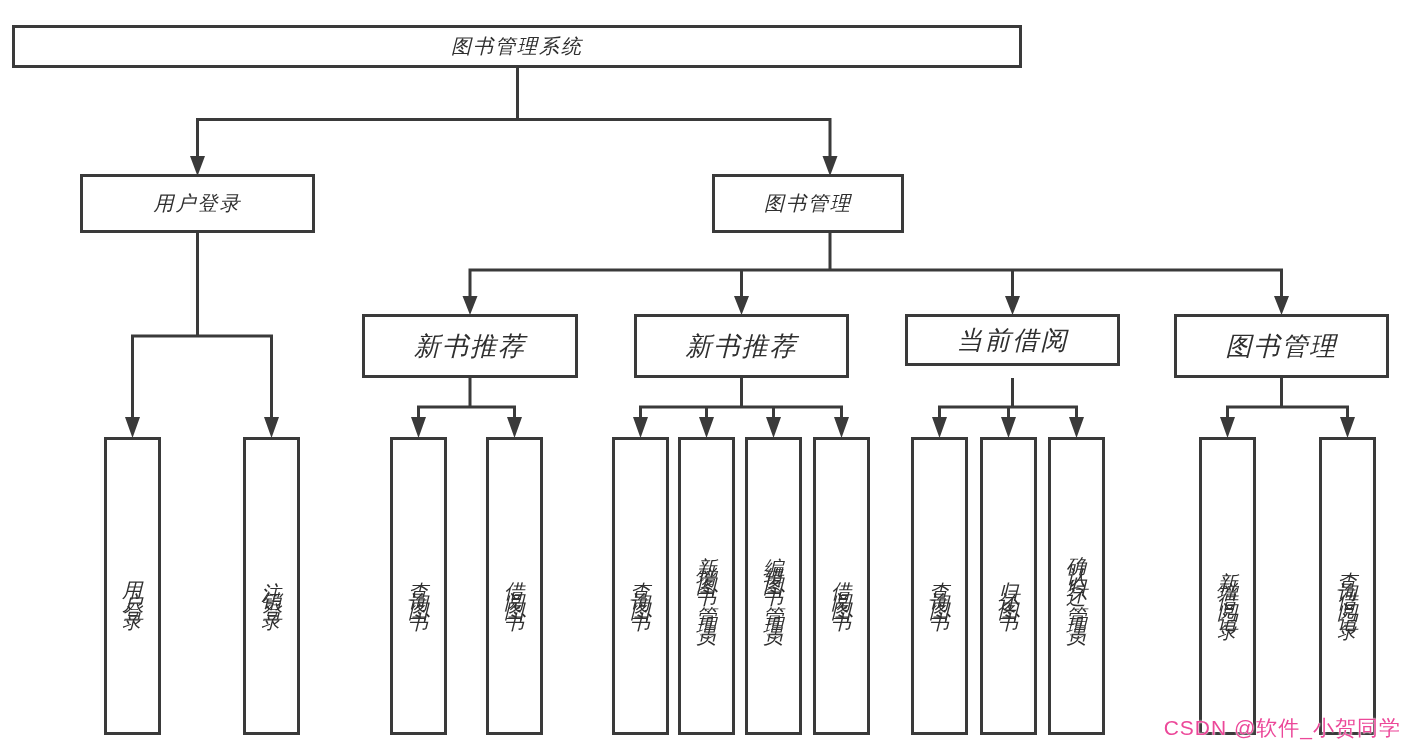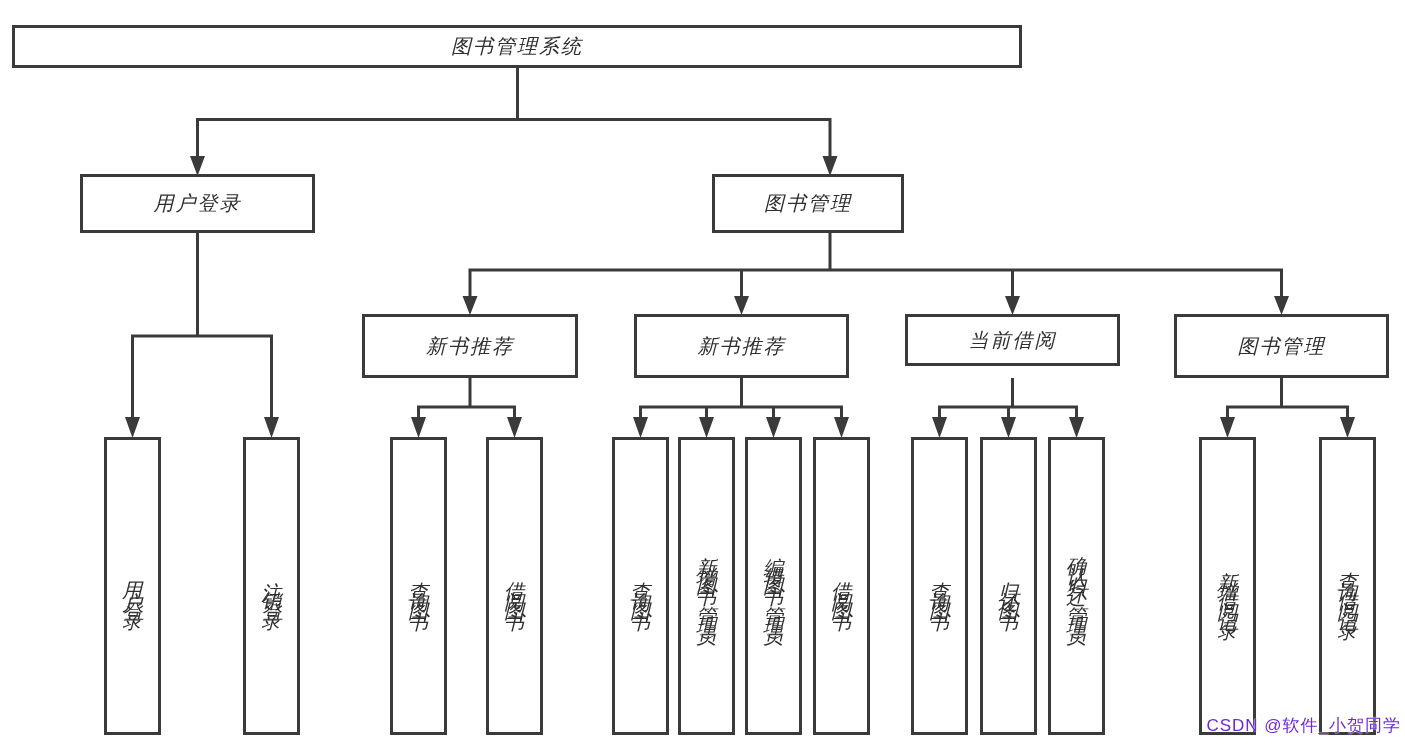--- a/index.html
+++ b/index.html
@@ -27,34 +27,34 @@
     justify-content: center;
     color: #2f2f2f;
     z-index: 2;
     font-style: italic;
   }
   .node.h span {
     font-size: 20px;
     letter-spacing: 2px;
     white-space: nowrap;
   }
-  .node.lvl3 span { font-size: 20px; }
+  .node.lvl3 span { font-size: 26px; }
   .node.v span {
     writing-mode: vertical-rl;
     text-orientation: mixed;
     font-size: 20px;
     letter-spacing: 10px;
     line-height: 1;
   }
   .watermark {
     position: absolute;
     right: 4px;
     top: 714px;
-    font-size: 17px;
-    color: #6d28d9;
+    font-size: 21px;
+    color: #ec4899;
     letter-spacing: 1px;
     text-shadow: 0 0 2px #ffffff, 0 0 1px #ffffff;
     z-index: 5;
     white-space: nowrap;
   }
 </style>
 </head>
 <body>
 
 <div class="canvas">

